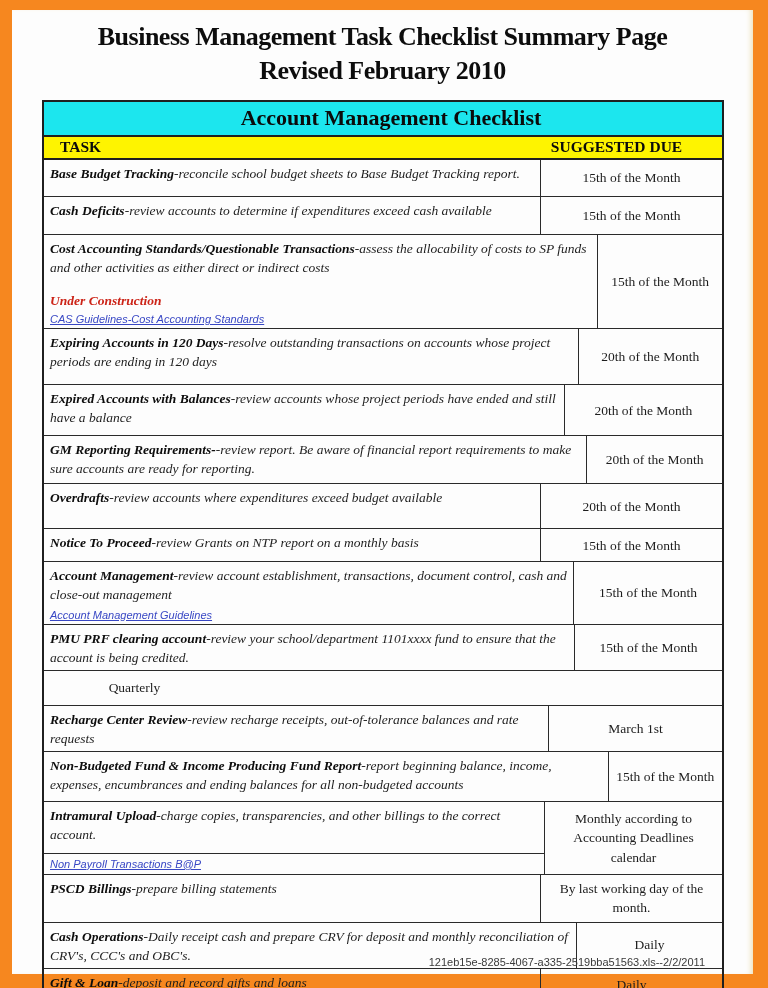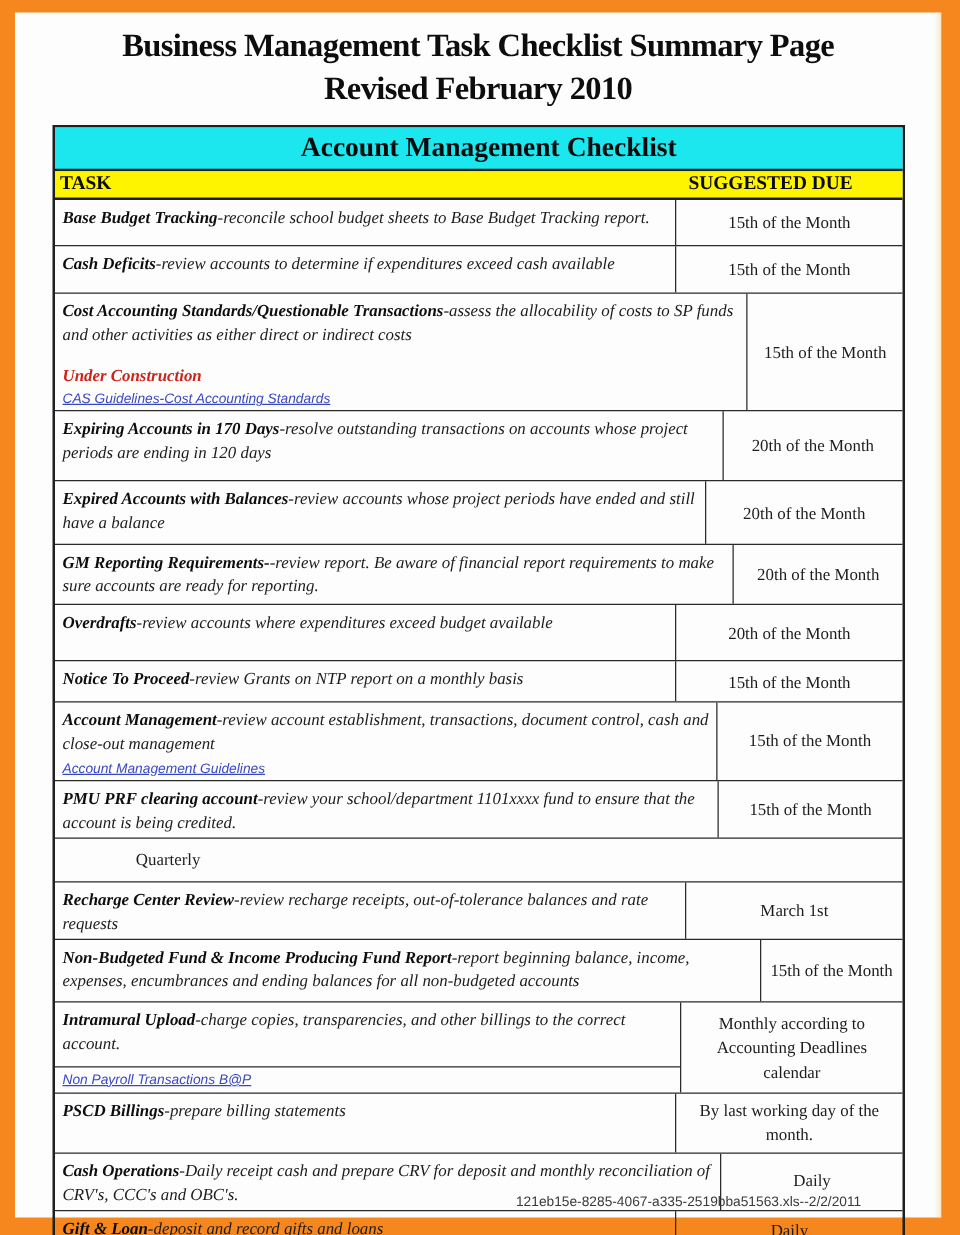--- a/index.html
+++ b/index.html
@@ -11,21 +11,21 @@
     --ink:#1a1a1a;
   }
   html,body{margin:0;padding:0;}
   body{font-family:"Liberation Serif", serif; background:#fff;}
   .frame{position:relative; width:768px; height:988px; background:var(--orange); overflow:hidden;}
   .page{position:absolute; left:12px; top:10px; right:15px; bottom:14px; background:#FDFDFD; box-shadow:inset -5px 0 6px -4px #e9d9a8;}
   .doc-title{margin:10px 10px 0 10px; text-align:center; font-weight:bold; font-size:26px; line-height:34px; color:#0d0d0d; letter-spacing:-0.5px;}
   .checklist-table{margin:12px 0 0 30px; width:682px; border:2px solid #1f1f1f; box-sizing:border-box;}
   .section-header{background:var(--cyan); border-bottom:2px solid #1f1f1f; text-align:center; font-weight:bold; font-size:22px; padding:3px 0 4px 16px; color:#0b0b0b;}
   .col-header{display:flex; background:var(--yellow); border-bottom:2px solid #1f1f1f; font-weight:bold; font-size:15.5px; color:#0b0b0b;}
-  .col-header .col-task{flex:1 1 auto; padding:1px 0 2px 4px;}
+  .col-header .col-task{flex:1 1 auto; padding:1px 0 2px 16px;}
   .col-header .col-due{width:195px; text-align:center; padding:1px 8px 2px 0;}
   .row{display:flex; border-bottom:1.5px solid #2a2a2a;}
   .row:last-child{border-bottom:none;}
   .cell{box-sizing:border-box;}
   .cell.task{flex:1 1 auto; border-right:1.5px solid #2a2a2a; padding:4px 6px 3px 6px; display:flex; flex-direction:column; font-style:italic;}
   .cell.due{width:181px; display:flex; align-items:center; justify-content:center; text-align:center; padding:2px 6px; font-size:13.5px; color:#1d1d1d; line-height:1.45;}
   .task-text{margin:0; font-size:13.5px; line-height:1.42; color:#1d1d1d;}
   .task-bold{font-weight:bold; color:#0d0d0d;}
   .task-note{margin:16px 0 0 0; font-weight:bold; font-size:13.5px; color:var(--red);}
   .task-link{display:block; margin-top:4px; font-family:"Liberation Sans", sans-serif; font-size:11px; color:var(--link); text-decoration:underline; cursor:pointer; width:max-content; max-width:100%;}
@@ -41,21 +41,21 @@
   #rows .row:nth-child(8){min-height:32px}
   #rows .row:nth-child(9){min-height:50px}
   #rows .row:nth-child(10){min-height:41px}
   #rows .row:nth-child(11){min-height:34px}
   #rows .row:nth-child(12){min-height:37px}
   #rows .row:nth-child(13){min-height:49px}
   #rows .row:nth-child(14){min-height:71px}
   #rows .row:nth-child(15){min-height:47px}
   #rows .row:nth-child(16){min-height:36px}
   #rows .row:nth-child(17){min-height:32px}
-  .footer-ref{position:absolute; right:64px; bottom:6px; font-family:"Liberation Sans", sans-serif; font-size:11px; color:#3a3a3a;}
+  .footer-ref{position:absolute; right:48px; bottom:6px; font-family:"Liberation Sans", sans-serif; font-size:11px; color:#3a3a3a;}
 </style>
 </head>
 <body>
 
 <div class="frame">
   <div class="page">
 
     <div class="doc-title">
       <div>Business Management Task Checklist Summary Page</div>
       <div>Revised February 2010</div>
@@ -94,21 +94,21 @@
       <p class="task-note">Under Construction</p>
       <a class="task-link">CAS Guidelines-Cost Accounting Standards</a>
     </div>
     <div class="cell due">
       <span class="due-text">15th of the Month</span>
     </div>
   </div>
 
   <div class="row">
     <div class="cell task">
-      <p class="task-text"><span class="task-bold">Expiring Accounts in 170 Days</span><span class="task-rest">-resolve outstanding transactions on accounts whose project periods are ending in 120 days</span></p>
+      <p class="task-text"><span class="task-bold">Expiring Accounts in 120 Days</span><span class="task-rest">-resolve outstanding transactions on accounts whose project periods are ending in 120 days</span></p>
 
     </div>
     <div class="cell due">
       <span class="due-text">20th of the Month</span>
     </div>
   </div>
 
   <div class="row">
     <div class="cell task">
       <p class="task-text"><span class="task-bold">Expired Accounts with Balances</span><span class="task-rest">-review accounts whose project periods have ended and still have a balance</span></p>

